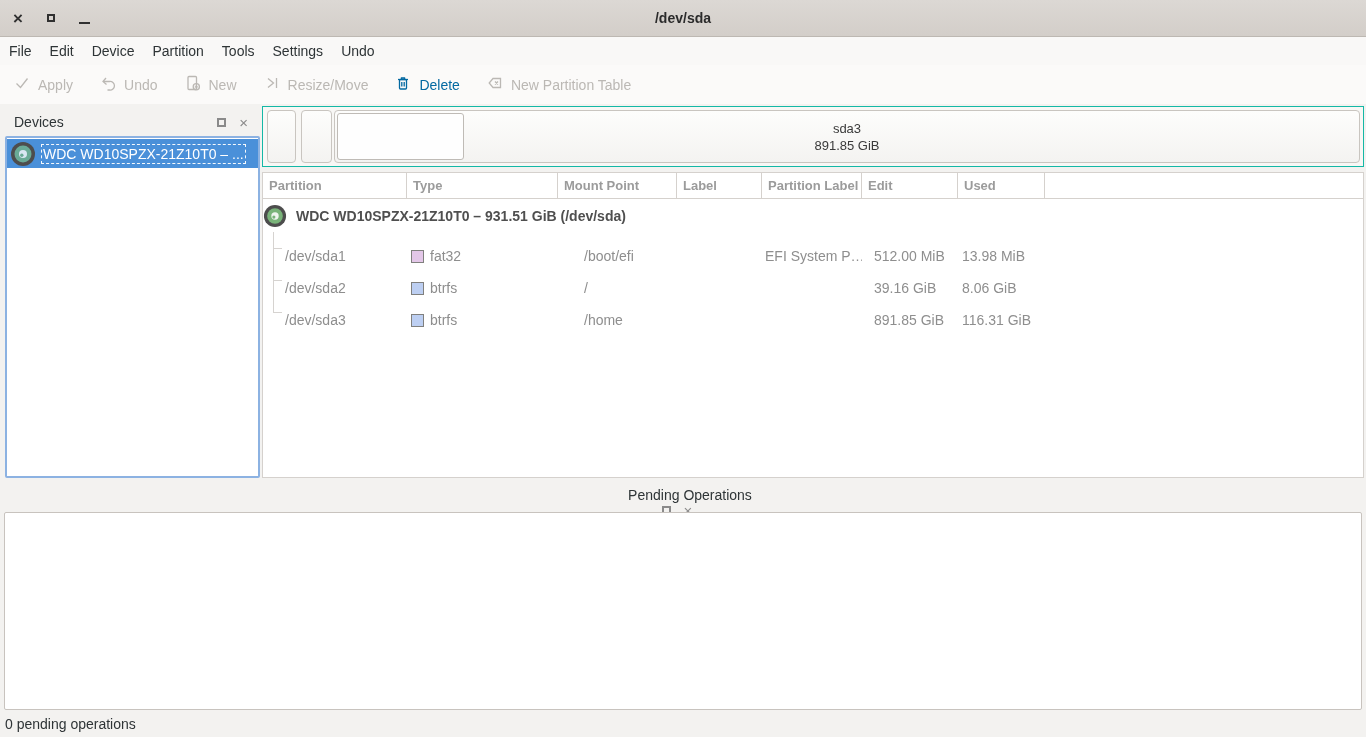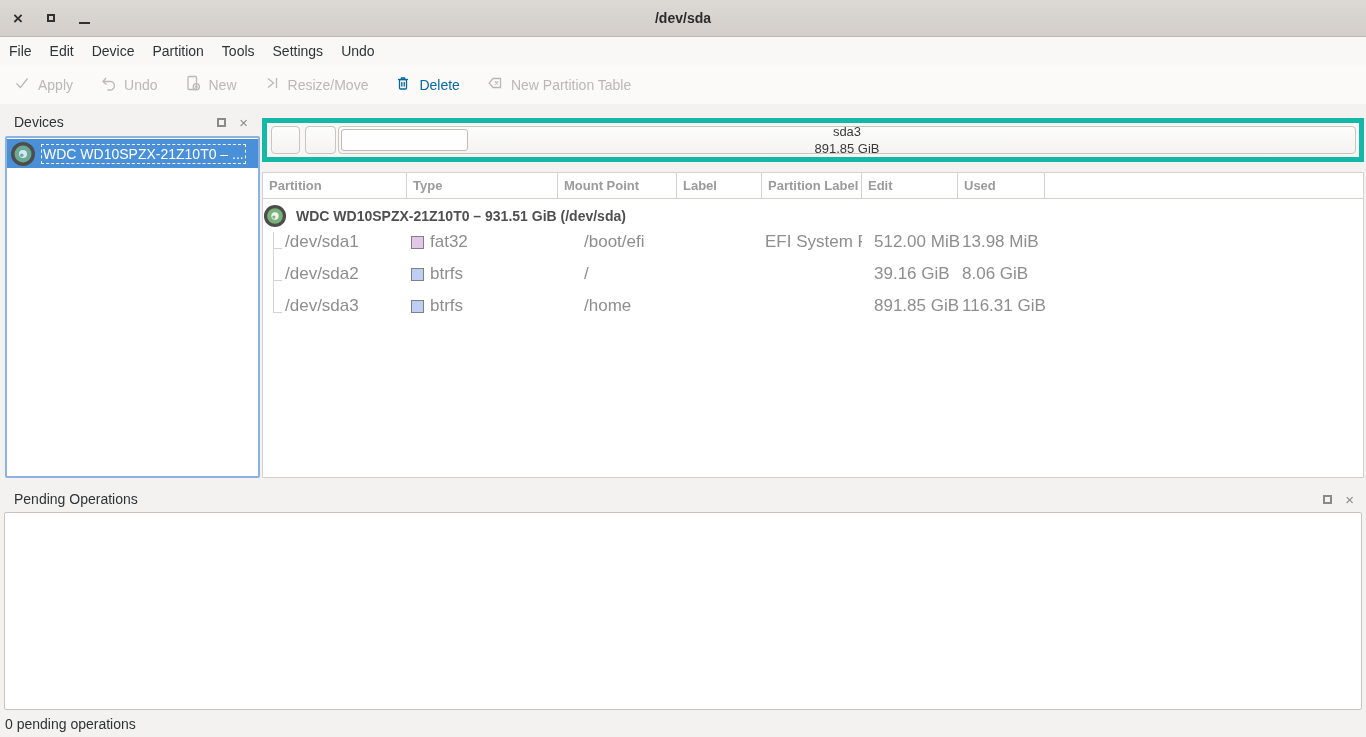--- a/index.html
+++ b/index.html
@@ -42,22 +42,22 @@
     font-size:14px; color:#3a3a3a; }
   .device-row.selected { background:#4a90d9; color:#fff; }
   .device-row.selected .device-label { outline:1px dashed rgba(255,255,255,.95);
     outline-offset:1px; }
   .disk-icon { flex:0 0 auto; }
   .device-row.selected .disk-inner { fill:#69aa96; }
   .device-row.selected .disk-core { fill:#d8e7f3; }
   .device-row.selected .disk-dot  { fill:#69aa96; }
 
   
-  .partbar { position:absolute; left:262px; top:118px; width:1102px; height:44px;
-    background:#f8f7f5; border:5px solid #14b8a6; }
+  .partbar { position:absolute; left:262px; top:106px; width:1102px; height:61px;
+    background:#f8f7f5; border:1px solid #14b8a6; }
   .seg { position:absolute; top:3px; bottom:3px; border:1px solid #c9c5c0; border-radius:4px;
     background:linear-gradient(#fdfdfc,#f4f3f1); }
   .seg-sda1 { left:4px;  width:29px; }
   .seg-sda2 { left:38px; width:31px; }
   .seg-sda3 { left:71px; right:3px; }
   .seg-used { position:absolute; left:2px; top:2px; bottom:2px; width:127px; background:#fefefe;
     border:1px solid #bfbbb6; border-radius:3px; }
   .seg-label { position:absolute; left:0; right:0; top:50%; transform:translateY(-50%);
     text-align:center; font-size:13px; color:#3a3a3a; line-height:17px; }
 
@@ -65,37 +65,37 @@
   .ptable { position:absolute; left:262px; top:172px; width:1102px; height:306px;
     background:#fff; border:1px solid #d5d1cd; }
   .ptable-header { display:flex; height:26px; border-bottom:1px solid #d5d1cd; }
   .hcell { border-right:1px solid #d5d1cd; padding:5px 0 0 6px; font-size:13px; font-weight:bold;
     color:#9b9b9b; overflow:hidden; white-space:nowrap; }
   .hc-partition { width:144px; } .hc-type { width:151px; } .hc-mount { width:119px; }
   .hc-label { width:85px; } .hc-plabel { width:100px; } .hc-size { width:96px; }
   .hc-used { width:87px; } .hc-fill { flex:1; border-right:none; }
   .drow { height:33px; display:flex; align-items:center; gap:9px; 
     font-size:14px; font-weight:bold; color:#4f4f4f; }
-  .prow { height:32px; display:flex; align-items:flex-start; font-size:17px; color:#8e8e8e;
+  .prow { height:32px; display:flex; align-items:flex-end; font-size:14px; color:#8e8e8e;
     position:relative; }
   .tree-v { position:absolute; left:10px; top:0; bottom:0; width:1px; background:#d6d3d0; }
   .prow.last .tree-v { bottom:50%; }
   .tree-tick { position:absolute; left:10px; top:50%; width:9px; height:1px; background:#d6d3d0; }
   .c-part { width:144px; padding-left:22px; white-space:nowrap; }
   .c-type { width:151px; display:flex; align-items:center; gap:6px; padding-left:4px; }
   .swatch { width:13px; height:13px; border:1px solid #80807e; }
   .c-mount { width:119px; padding-left:26px; white-space:nowrap; }
   .c-label { width:85px; }
   .c-plabel { width:100px; padding-left:3px; white-space:nowrap; overflow:hidden; }
   .c-size { width:96px; padding-left:12px; white-space:nowrap; }
   .c-used { width:87px; padding-left:4px; white-space:nowrap; }
 
   
   .pending-header { position:absolute; left:0; top:487px; width:100%; height:24px;
-    display:flex; align-items:center; font-size:14px; color:#2e3436; }
+    display:flex; align-items:center; font-size:14px; color:#2e3436;flex-direction:column; }
   .pending-title { padding-left:14px; flex:1; }
   .pending-box { position:absolute; left:4px; top:512px; width:1358px; height:198px;
     background:#fff; border:1px solid #c8c3be; border-radius:2px; }
 
   
   .statusbar { position:absolute; left:0; top:711px; width:100%; height:26px;
     display:flex; align-items:center; padding-left:5px; font-size:14px; color:#2e3436;
     background:#f3f2f0; }
 </style>
 </head>

